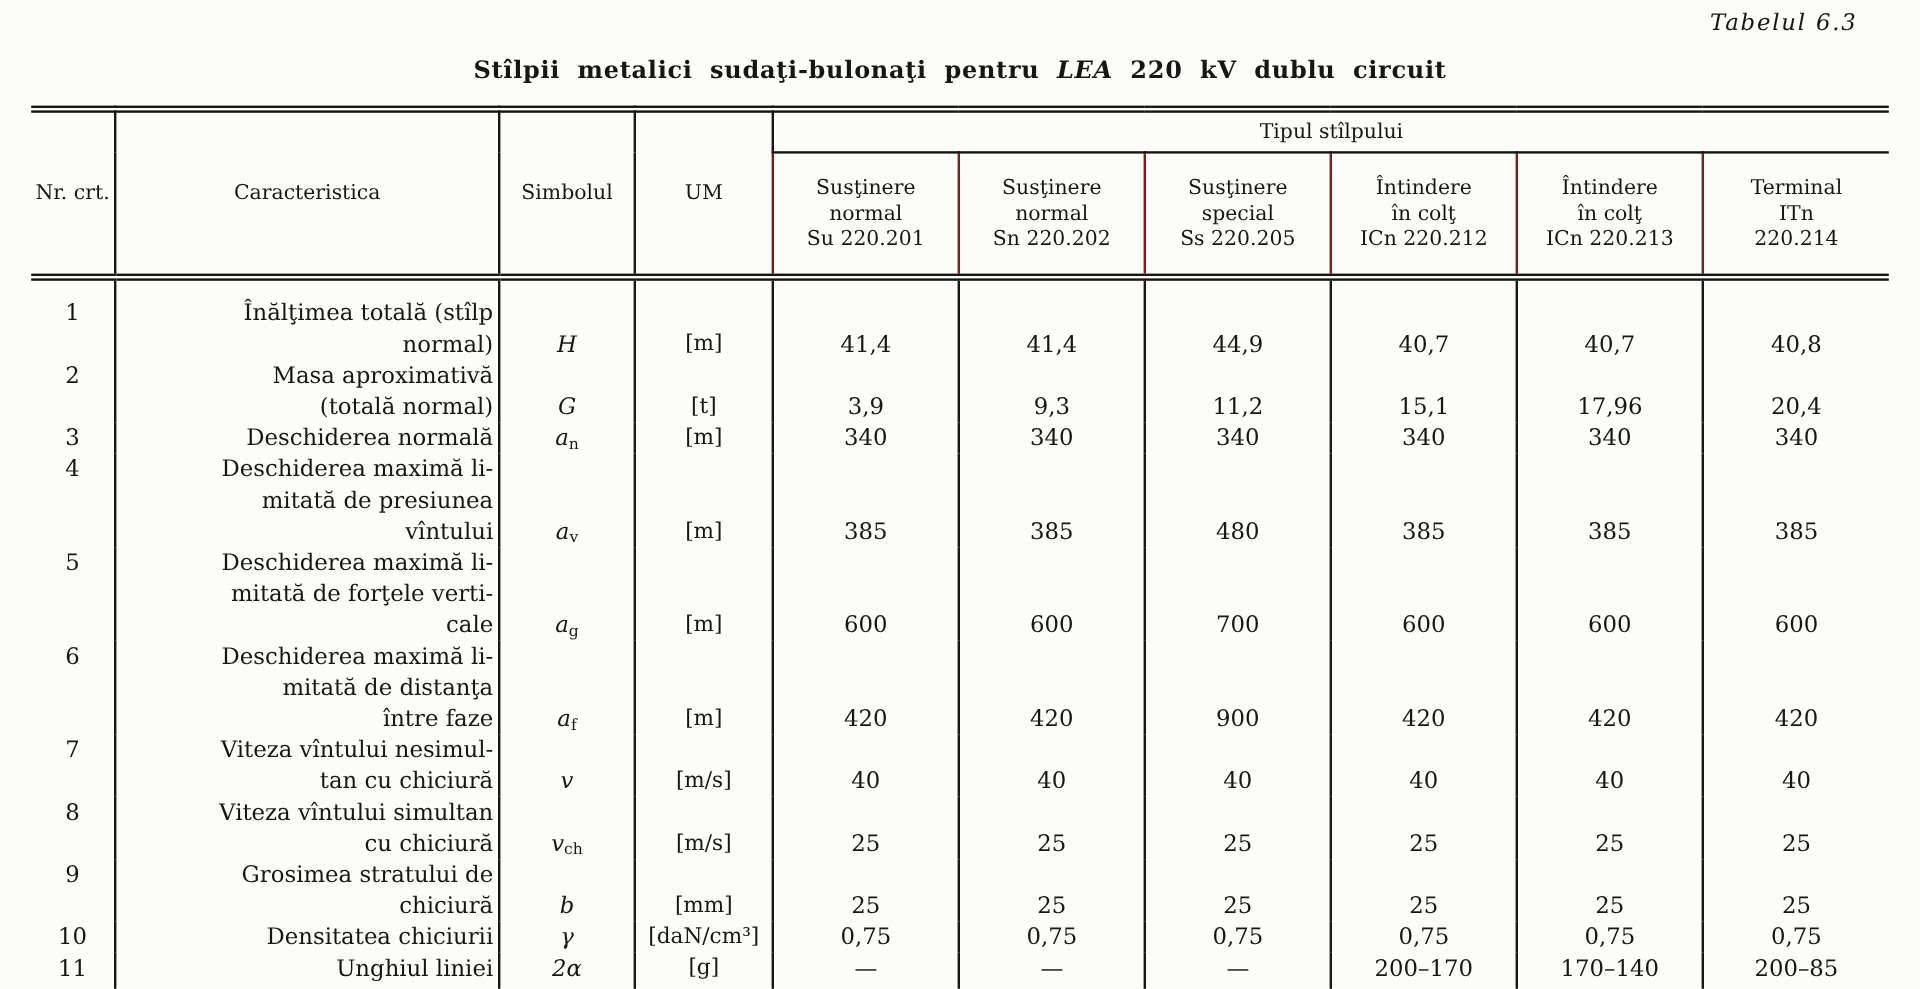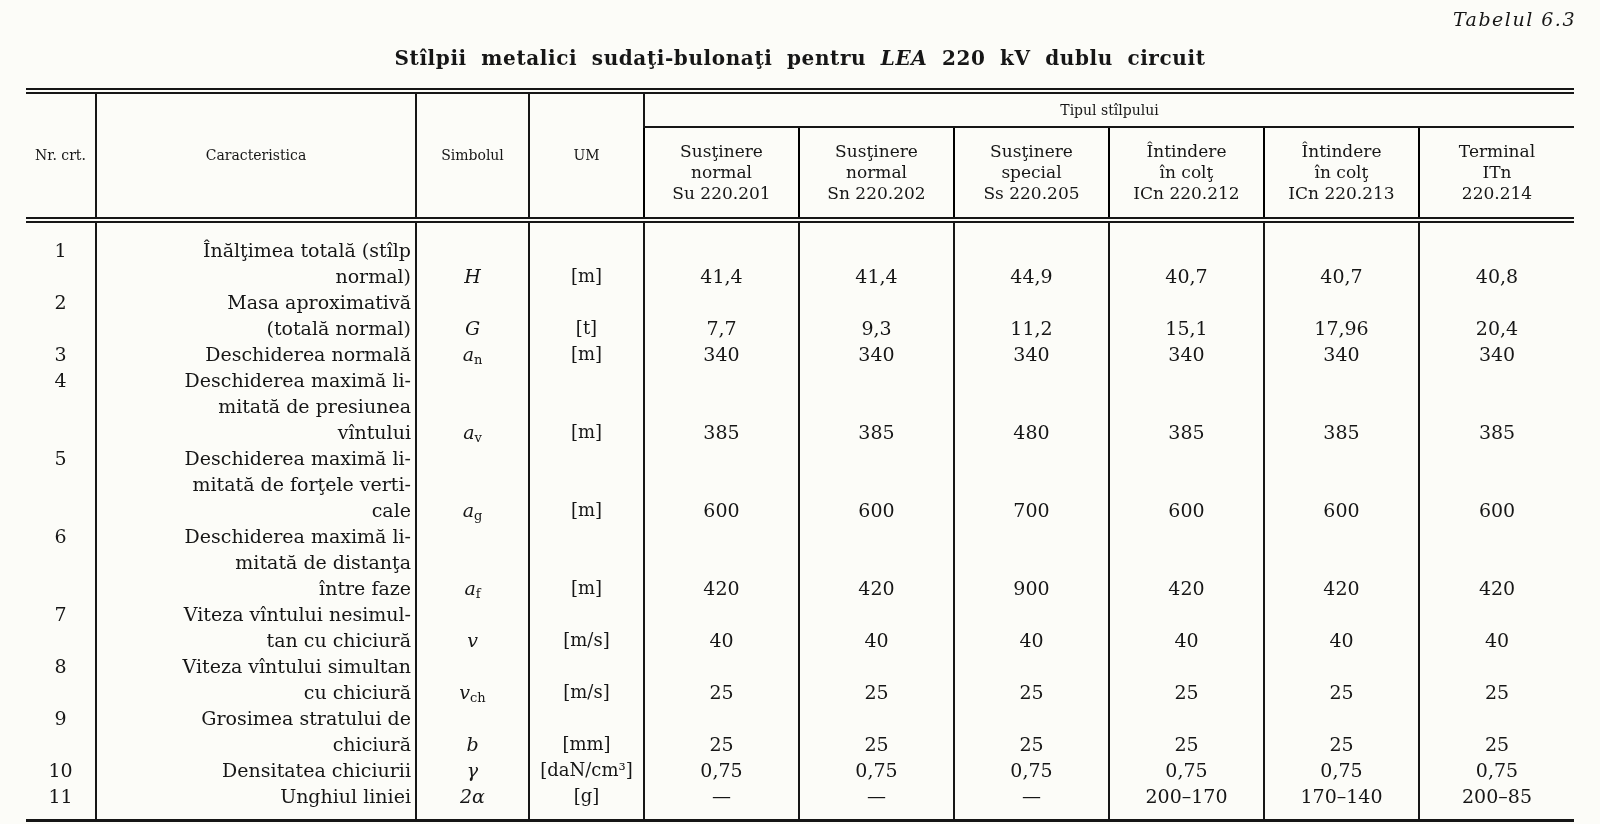--- a/index.html
+++ b/index.html
@@ -6,49 +6,49 @@
   html, body { margin: 0; padding: 0; }
   body {
     width: 1600px; height: 824px;
     background: #fcfcf8;
     color: #161616;
     font-family: "DejaVu Serif", serif;
     position: relative;
     overflow: hidden;
   }
   .table-label {
-    position: absolute; top: 8px; right: 24px;
+    position: absolute; top: 8px; right: 52px;
     font-style: italic; font-size: 19px; letter-spacing: 1.5px;
   }
   .title {
     position: absolute; top: 46px; left: 0; width: 100%;
     text-align: center; font-weight: bold; font-size: 20px;
     letter-spacing: 0.6px; word-spacing: 7px;
   }
   .title .lea { font-style: italic; margin-top: 20px; }
 
   table.main {
     position: absolute; top: 88px; left: 26px; width: 1548px;
     table-layout: fixed; border-collapse: collapse;
     border-top: 6px double #161616;
   }
   thead th {
-    font-weight: normal; font-size: 14px; line-height: 21px;
+    font-weight: normal; font-size: 17px; line-height: 21px;
     text-align: center; vertical-align: middle; padding: 2px;
   }
   th.rowhead { border-bottom: 6px double #161616; text-align: center; }
   .bl { border-left: 2px solid #161616; }
   th.tipul {
     height: 36px;
     border-bottom: 2px solid #161616;
     border-left: 2px solid #161616;
   }
   .type-th {
-    height: 93px;
-    border-left: 2px solid #000000;
+    height: 104px;
+    border-left: 2px solid #7f1d1d;
     border-bottom: 6px double #161616;
     white-space: pre-line;
     font-weight: normal; font-size: 17px; line-height: 21px;
     text-align: center; vertical-align: middle;
   }
   tbody td { font-size: 19px; line-height: 26px; vertical-align: bottom; padding: 0 4px; }
   td.nr  { vertical-align: top; text-align: center; }
   td.car { vertical-align: top; text-align: right; padding-left: 4px; white-space: pre-line; }
   td.sym { text-align: center; }
   td.sym i { font-style: italic; }
@@ -122,21 +122,21 @@
         <td class="val bl">40,7</td>
         <td class="val bl">40,7</td>
         <td class="val bl">40,8</td>
       </tr>
       <tr>
         <td class="nr">2</td>
         <td class="car bl">Masa aproximativă
 (totală normal)</td>
         <td class="sym bl"><i>G</i></td>
         <td class="um bl">[t]</td>
-        <td class="val bl">7,7</td>
+        <td class="val bl">3,9</td>
         <td class="val bl">9,3</td>
         <td class="val bl">11,2</td>
         <td class="val bl">15,1</td>
         <td class="val bl">17,96</td>
         <td class="val bl">20,4</td>
       </tr>
       <tr>
         <td class="nr">3</td>
         <td class="car bl">Deschiderea normală</td>
         <td class="sym bl"><i>a</i><sub>n</sub></td>

